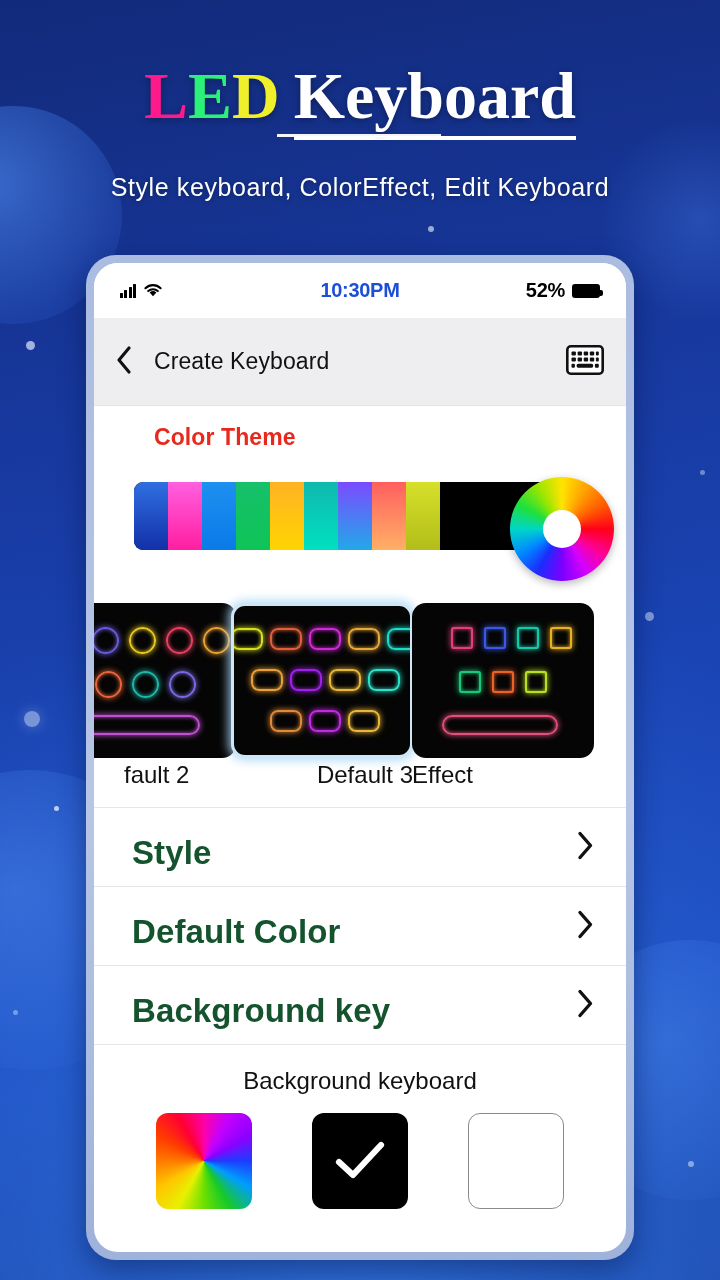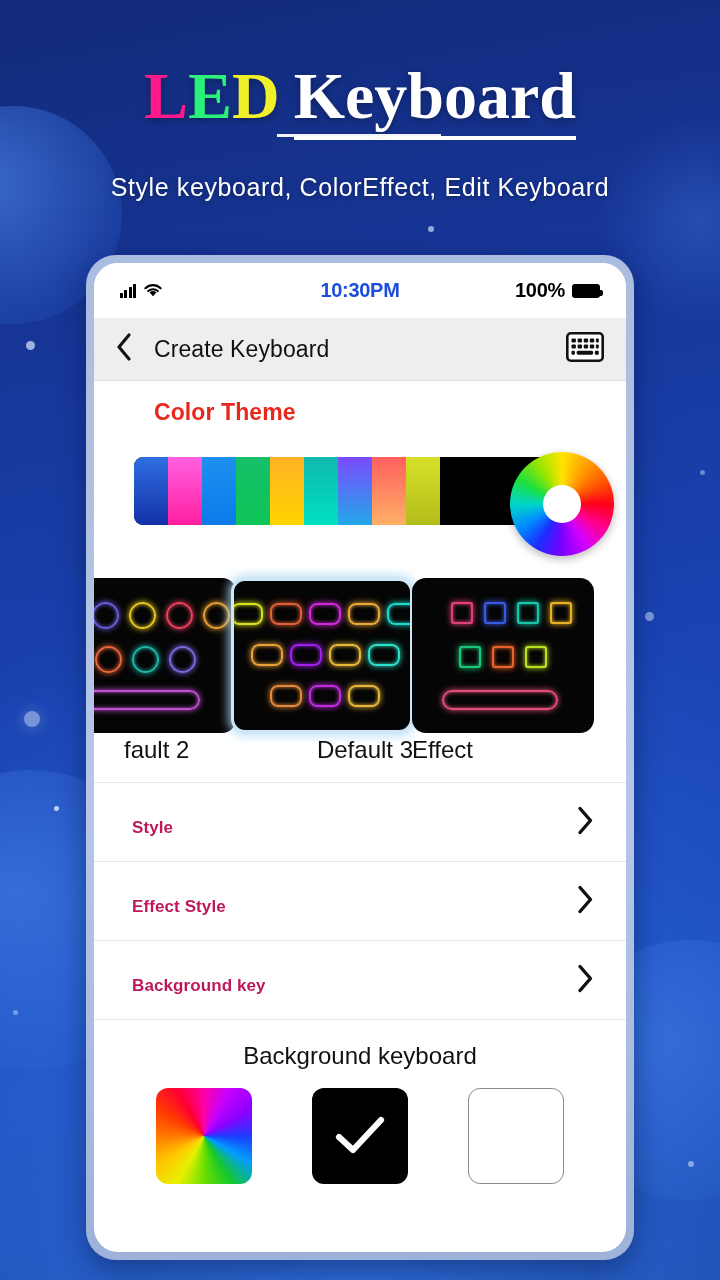--- a/index.html
+++ b/index.html
@@ -121,21 +121,21 @@
     width: 28px; height: 14px; border: 2px solid #000; border-radius: 3px;
     position: relative; background: #000;
   }
   .battery::after {
     content:''; position:absolute; right:-5px; top:4px; width:3px; height:6px;
     background:#000; border-radius:0 2px 2px 0;
   }
 
   
   .appbar {
-    height: 63px;
+    height: 88px;
     background: #eeeef0;
     display: flex; align-items: center;
     padding: 0 22px;
     border-bottom: 1px solid #e2e2e6;
   }
   .appbar-title { font-size: 23px; color: #111; margin-left: 22px; letter-spacing: .1px; }
   .kb-icon-btn { margin-left: auto; }
 
   
   .content { background: #fff; }
@@ -204,21 +204,21 @@
 
   
   .menu { border-top: 1px solid #e6e6e8; }
   .menu-row {
     height: 79px;
     display: flex; align-items: center;
     padding: 0 32px 0 38px;
     border-bottom: 1px solid #e6e6e8;
     background: #fff;
   }
-  .menu-label { font-size: 17px; color: #be185d; font-weight: bold; letter-spacing: .1px; margin-top: 12px; }
+  .menu-label { font-size: 33px; color: #14532d; font-weight: bold; letter-spacing: .1px; margin-top: 12px; }
   .chev-r { margin-left: auto; }
 
   
   .bgkb-title {
     text-align: center; font-size: 24px; color: #111;
     padding: 22px 0 0 0;
   }
   .bgkb-row {
     display: flex; justify-content: center; gap: 60px;
     padding-top: 18px;
@@ -273,21 +273,21 @@
               <i></i>
             </span>
           <svg width="20" height="15" viewBox="0 0 20 15">
             <path d="M10 13.2 L6.6 9.4 A5.2 5.2 0 0 1 13.4 9.4 Z" fill="#000"></path>
             <path d="M2.4 5.2 A11 11 0 0 1 17.6 5.2" stroke="#000" stroke-width="2.1" fill="none" stroke-linecap="round"></path>
             <path d="M5.2 8.1 A7.2 7.2 0 0 1 14.8 8.1" stroke="#000" stroke-width="2" fill="none" stroke-linecap="round"></path>
           </svg>
         </div>
         <div class="sb-time">10:30PM</div>
         <div class="sb-right">
-          <span class="sb-pct">100%</span>
+          <span class="sb-pct">52%</span>
           <span class="battery"></span>
         </div>
       </div>
 
       <div class="appbar">
         <span>
           <svg width="16" height="28" viewBox="0 0 16 28">
             <path d="M13 2 L3 14 L13 26" stroke="#111" stroke-width="3.1" fill="none" stroke-linecap="round" stroke-linejoin="round"></path>
           </svg>
         </span>
@@ -395,21 +395,21 @@
           </div>
 
         <div class="menu" id="menu-list">
             <div class="menu-row">
               <span class="menu-label">Style</span>
               <span class="chev-r"><svg width="17" height="29" viewBox="0 0 17 29">
                   <path d="M3 2.5 L13.5 14.5 L3 26.5" stroke="#111" stroke-width="3.4" fill="none" stroke-linecap="round" stroke-linejoin="round"></path>
                 </svg></span>
             </div>
             <div class="menu-row">
-              <span class="menu-label">Effect Style</span>
+              <span class="menu-label">Default Color</span>
               <span class="chev-r"><svg width="17" height="29" viewBox="0 0 17 29">
                   <path d="M3 2.5 L13.5 14.5 L3 26.5" stroke="#111" stroke-width="3.4" fill="none" stroke-linecap="round" stroke-linejoin="round"></path>
                 </svg></span>
             </div>
             <div class="menu-row">
               <span class="menu-label">Background key</span>
               <span class="chev-r"><svg width="17" height="29" viewBox="0 0 17 29">
                   <path d="M3 2.5 L13.5 14.5 L3 26.5" stroke="#111" stroke-width="3.4" fill="none" stroke-linecap="round" stroke-linejoin="round"></path>
                 </svg></span>
             </div>

